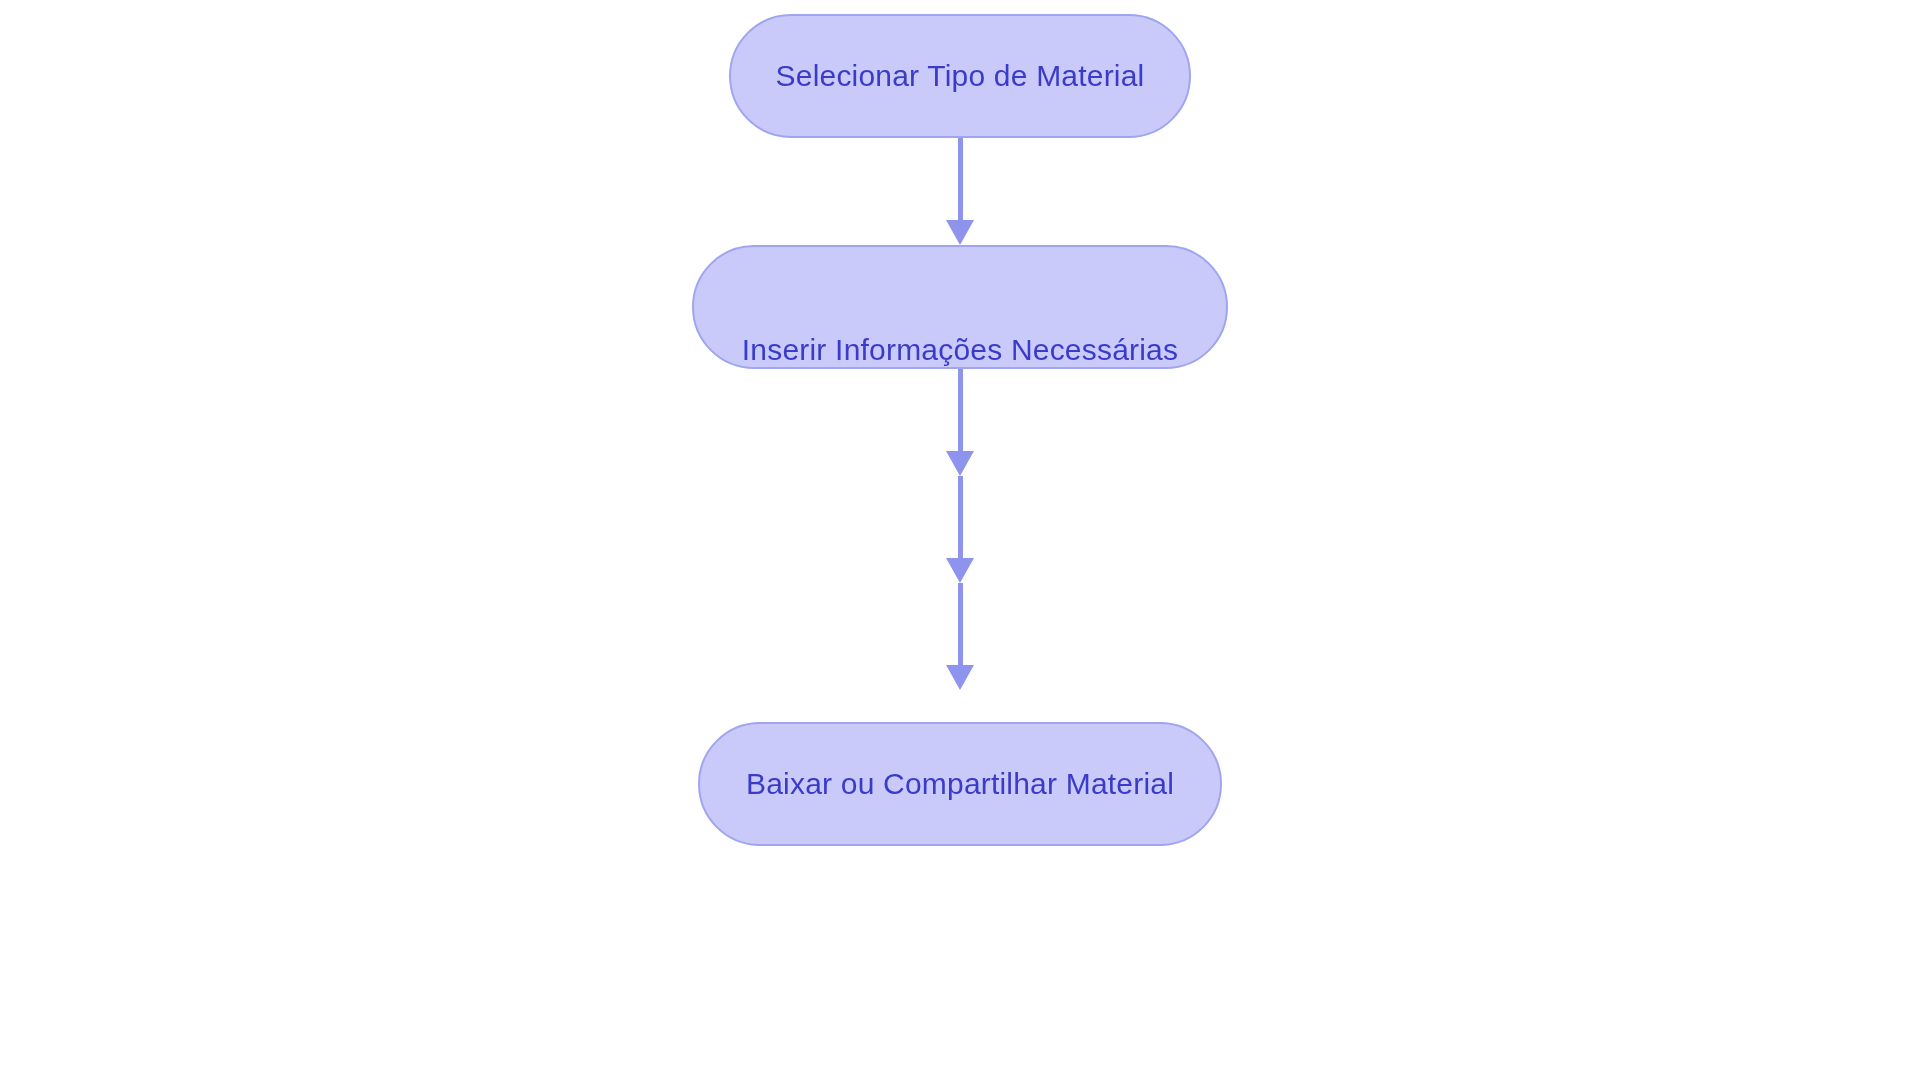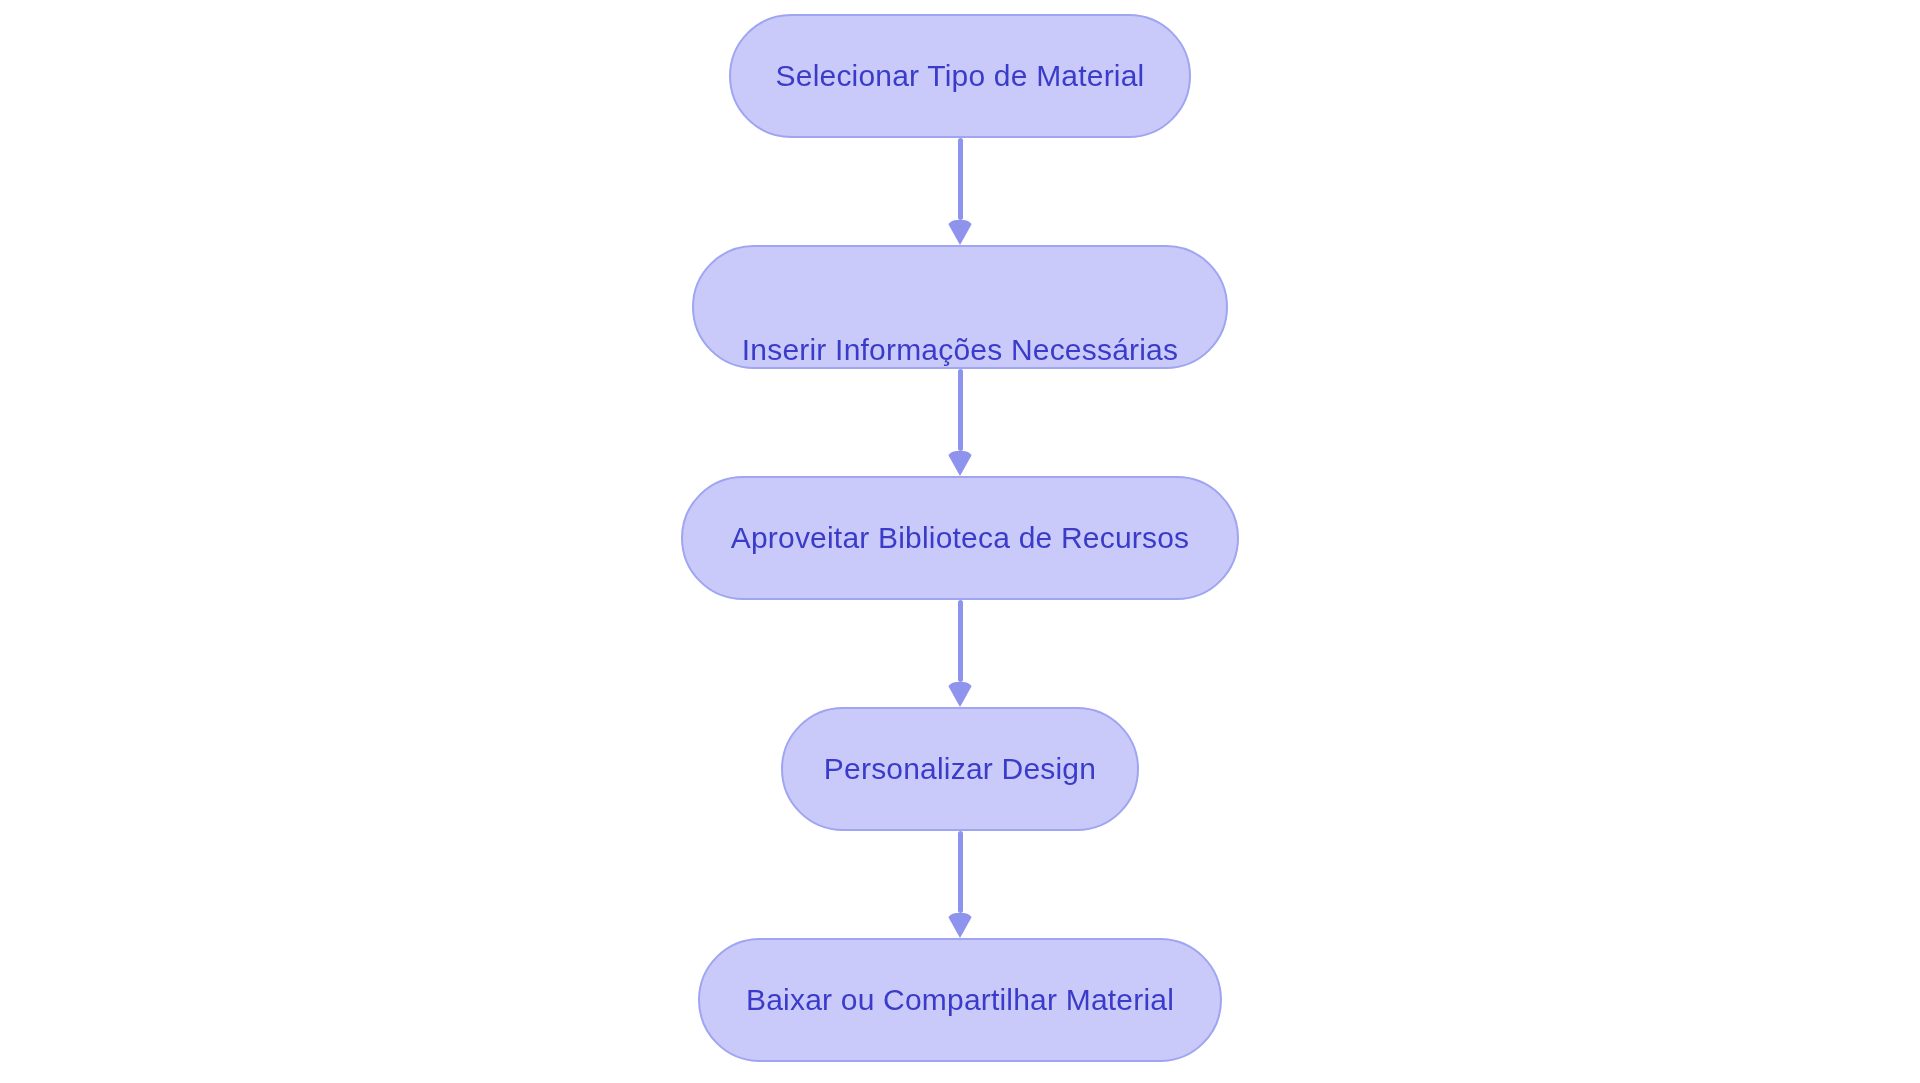--- a/index.html
+++ b/index.html
@@ -2,21 +2,21 @@
 <html style="--node-fill: #c9cafa; --node-border: #9fa5f0; --node-text: #3a3cc9; --arrow: #8e94ed; --background: #ffffff;"><head>
 <meta charset="utf-8">
 <style>
   :root {
     --node-fill: #c9cafa;
     --node-border: #9fa5f0;
     --node-text: #3a3cc9;
     --arrow: #8e94ed;
     --background: #ffffff;
   }
-  * { margin: 0; padding: 0; box-sizing: border-box; border-radius: 11px; }
+  * { margin: 0; padding: 0; box-sizing: border-box; }
   html, body {
     width: 1920px;
     height: 1083px;
     background: var(--background);
     font-family: "Liberation Sans", sans-serif;
     overflow: hidden;
   }
   .flowchart {
     width: 1920px;
     height: 1083px;
@@ -36,21 +36,21 @@
     justify-content: center;
     color: var(--node-text);
     font-size: 30px;
     letter-spacing: 0.2px;
     white-space: nowrap;
   }
   .n1 { width: 462px; }
   .n2 { width: 536px; align-items: flex-end; }
   .n3 { width: 558px; }
   .n4 { width: 358px; }
-  .n5 { width: 524px; }
+  .n5 { width: 524px; margin-top: 32px; }
   .connector {
     height: 107px;
     flex: 0 0 107px;
     display: flex;
     flex-direction: column;
     align-items: center;
   }
   .connector .line {
     width: 5px;
     flex: 1 1 auto;
@@ -80,32 +80,26 @@
 
   <div class="node n2">
     <span>Inserir Informações Necessárias</span>
   </div>
 
   <div class="connector">
     <div class="line"></div>
     <div class="head"></div>
   </div>
 
-  <div class="node n3">
-    <span>Aproveitar Biblioteca de Recursos</span>
-  </div>
 
   <div class="connector">
     <div class="line"></div>
     <div class="head"></div>
   </div>
 
-  <div class="node n4">
-    <span>Personalizar Design</span>
-  </div>
 
   <div class="connector">
     <div class="line"></div>
     <div class="head"></div>
   </div>
 
   <div class="node n5">
     <span>Baixar ou Compartilhar Material</span>
   </div>
 

